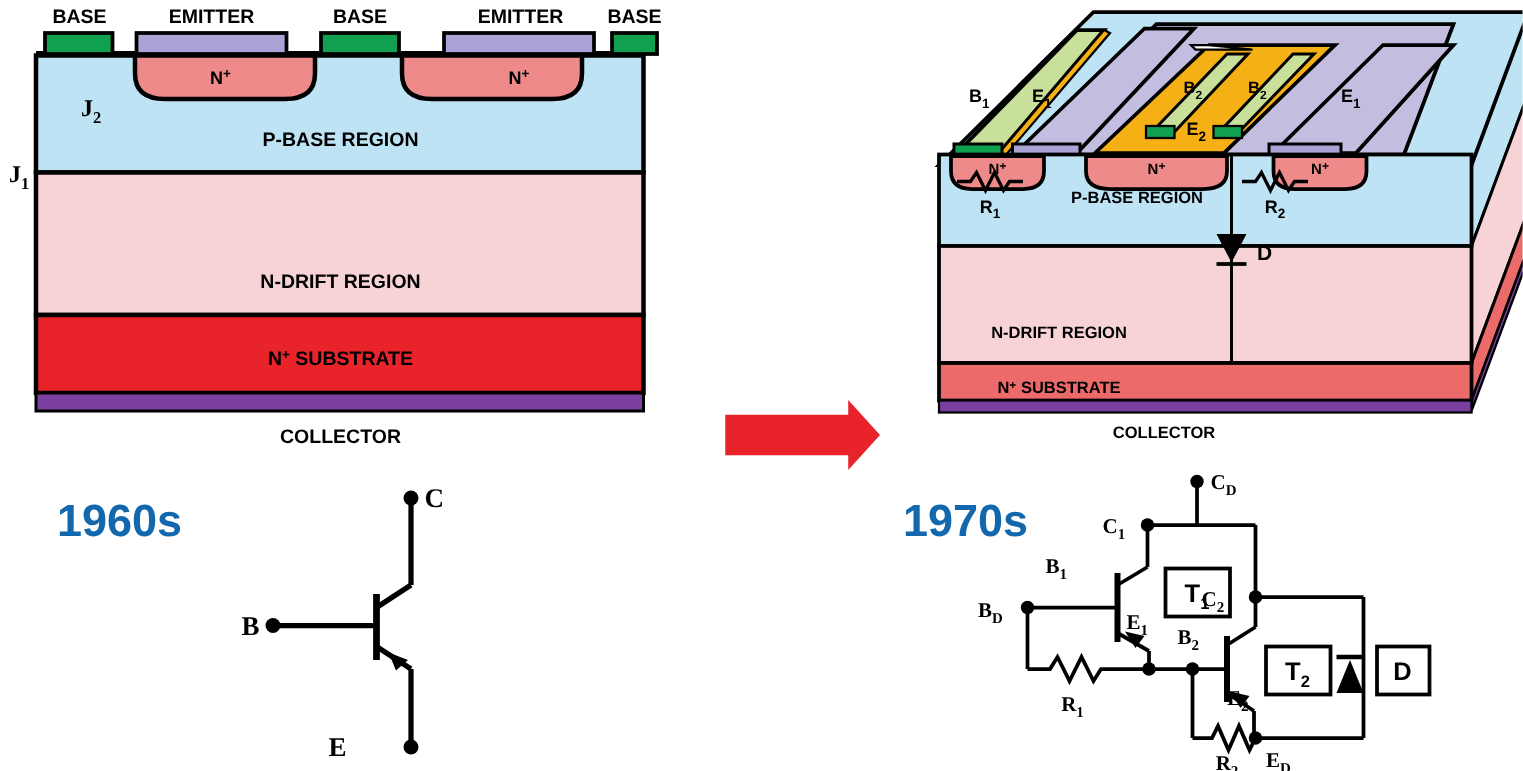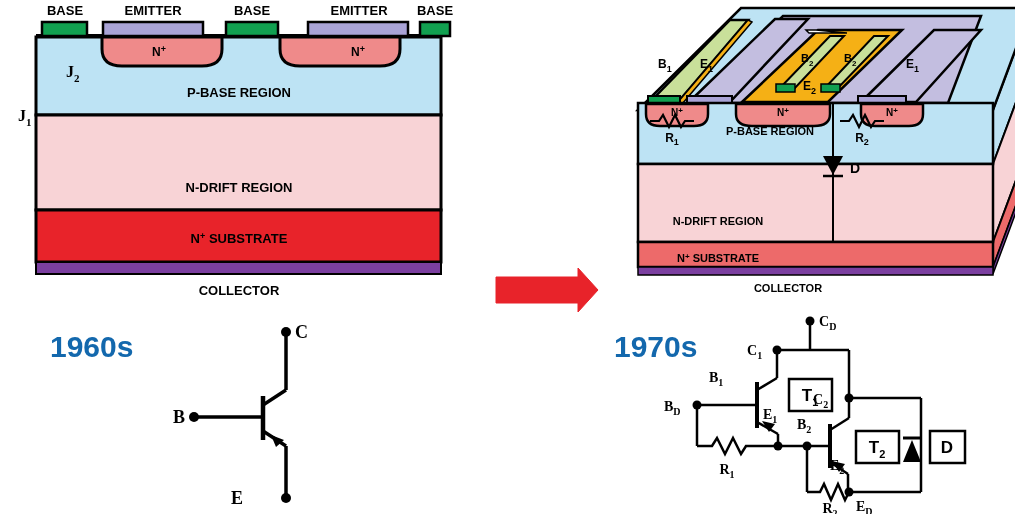--- a/index.html
+++ b/index.html
@@ -1,18 +1,18 @@
 <!DOCTYPE html>
 <html><head>
 <meta charset="utf-8">
 <style>
   html,body{margin:0;padding:0;background:#fff;}
   body{width:1015px;height:514px;position:relative;overflow:hidden;
        font-family:"Liberation Sans",sans-serif;}
-  .stage{position:absolute;left:18px;top:0;width:933px;height:514px;}
+  .stage{position:absolute;left:6px;top:0;width:933px;height:514px;}
   svg{display:block;}
   .lbl{font-family:"Liberation Sans",sans-serif;font-weight:bold;fill:#000;}
   .serif{font-family:"Liberation Serif",serif;font-weight:bold;fill:#000;}
   .era{font-family:"Liberation Sans",sans-serif;font-weight:bold;}
 </style>
 </head>
 <body>
 
 <div class="stage">
 <svg width="1015" height="514" viewBox="0 0 1015 514" xmlns="http://www.w3.org/2000/svg">

